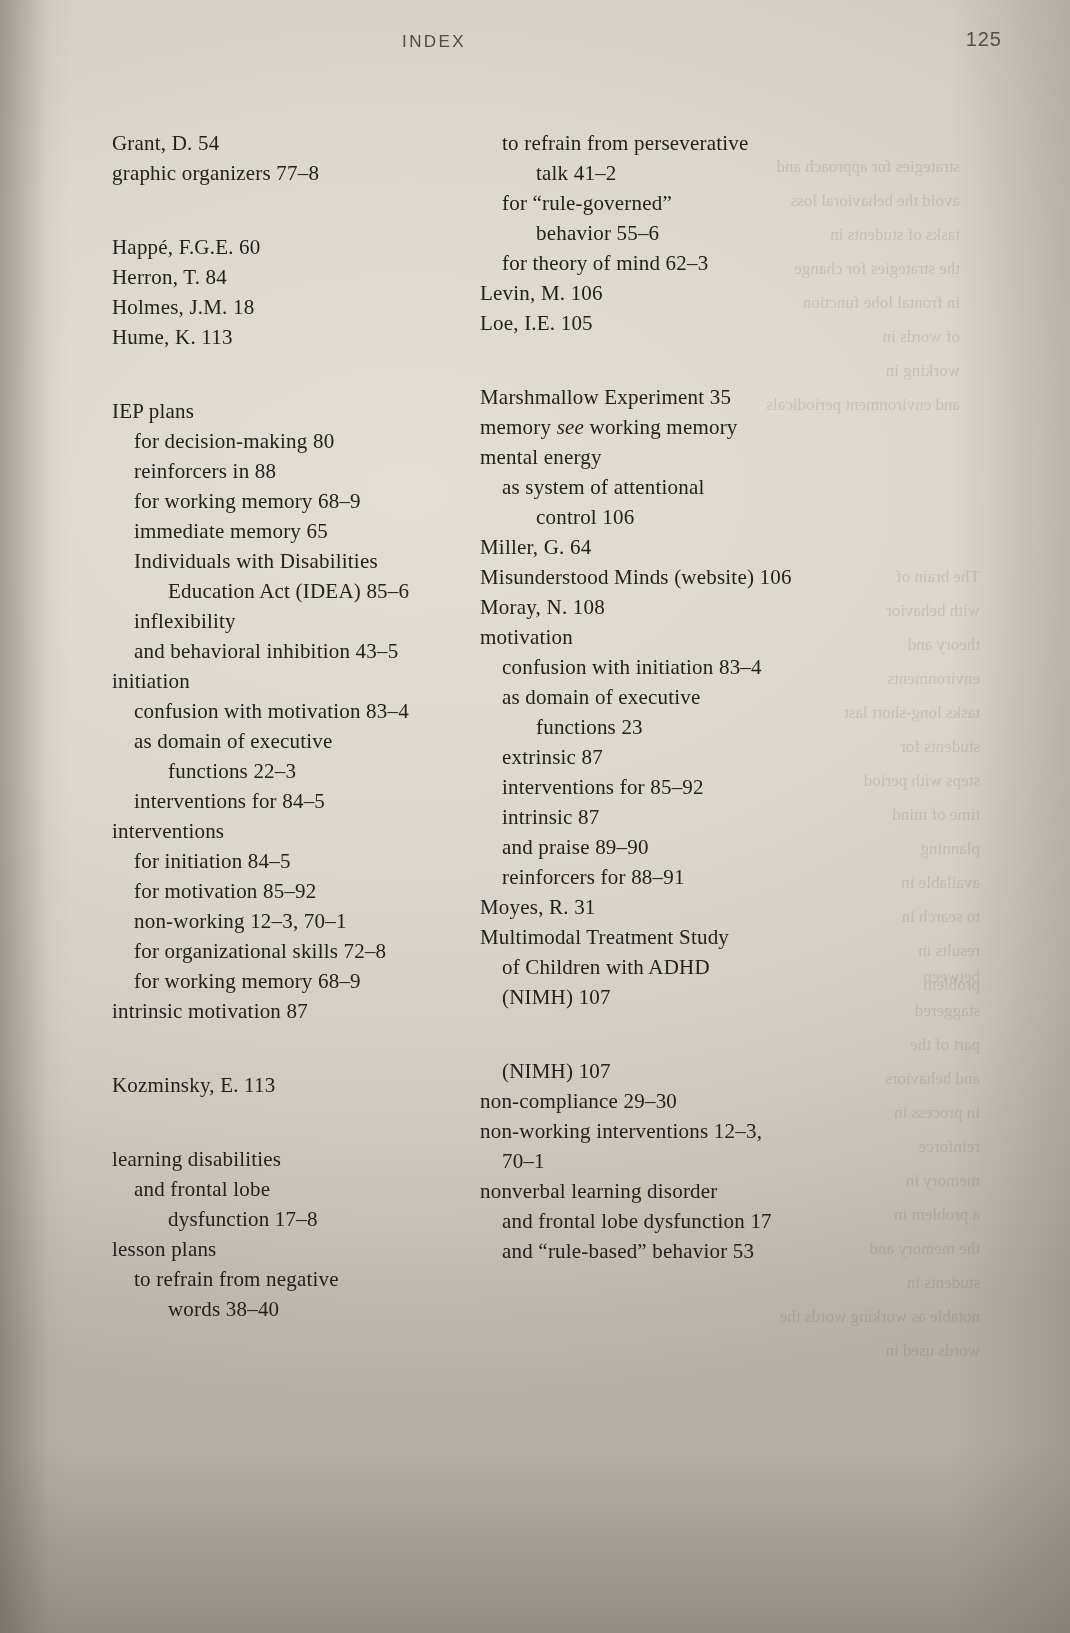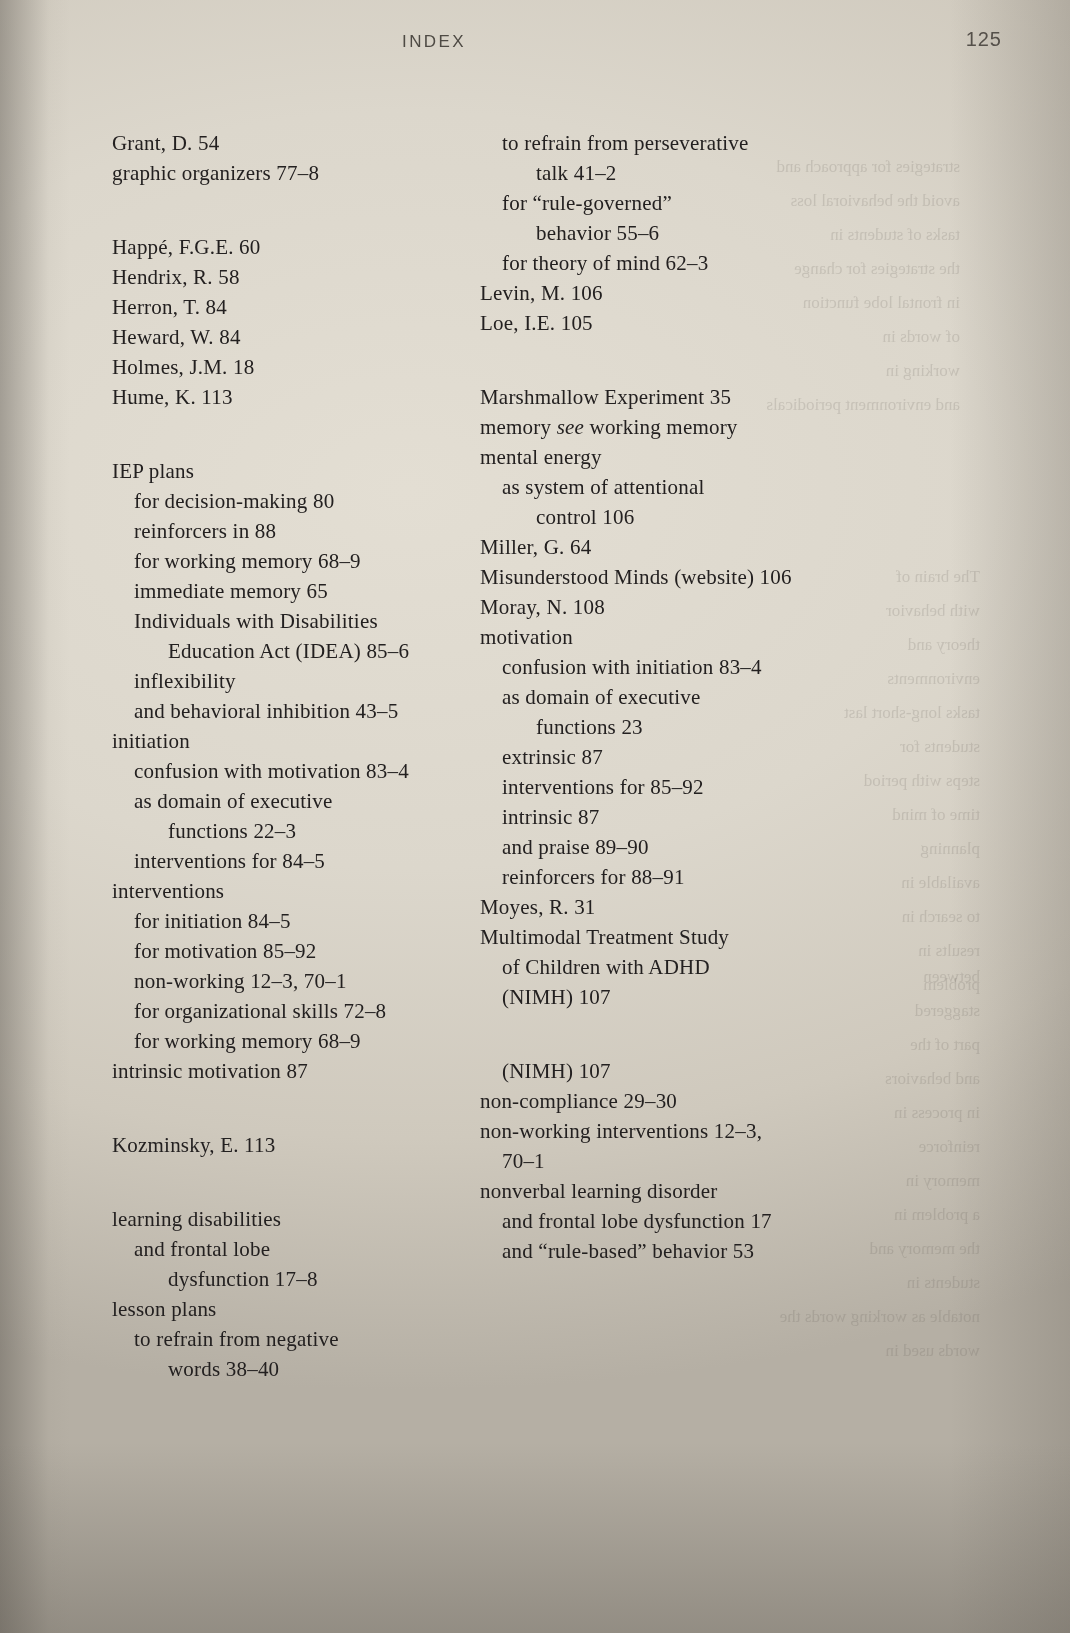--- a/index.html
+++ b/index.html
@@ -115,23 +115,21 @@
 
   <div class="running-head">INDEX</div>
   <div class="folio">125</div>
 
   <div class="columns">
     <div class="col col-left" id="col-left">
         <div class="entry lvl0">Grant, D. 54</div>
         <div class="entry lvl0">graphic organizers 77–8</div>
         <div class="gap-lg"></div>
         <div class="entry lvl0">Happé, F.G.E. 60</div>
-        <div class="entry lvl0">Hendrix, R. 58</div>
         <div class="entry lvl0">Herron, T. 84</div>
-        <div class="entry lvl0">Heward, W. 84</div>
         <div class="entry lvl0">Holmes, J.M. 18</div>
         <div class="entry lvl0">Hume, K. 113</div>
         <div class="gap-lg"></div>
         <div class="entry lvl0">IEP plans</div>
         <div class="entry lvl1">for decision-making 80</div>
         <div class="entry lvl1">reinforcers in 88</div>
         <div class="entry lvl1">for working memory 68–9</div>
         <div class="entry lvl1">immediate memory 65</div>
         <div class="entry lvl1">Individuals with Disabilities</div>
         <div class="entry lvl2">Education Act (IDEA) 85–6</div>

